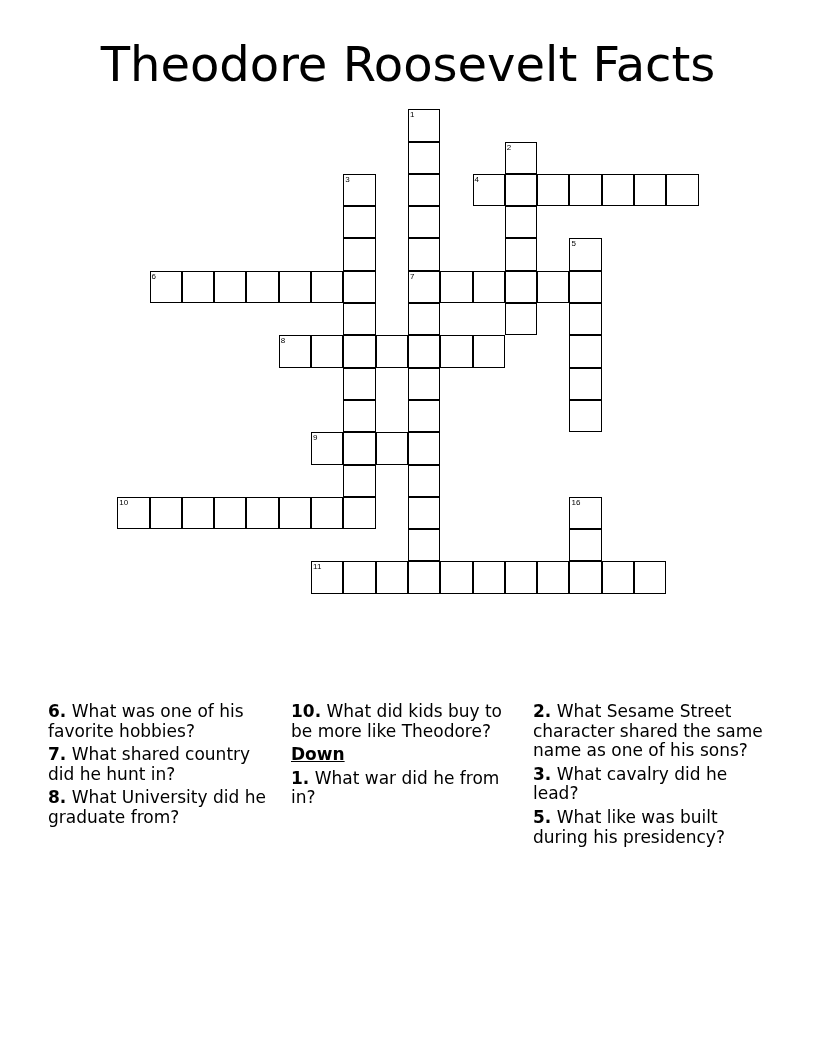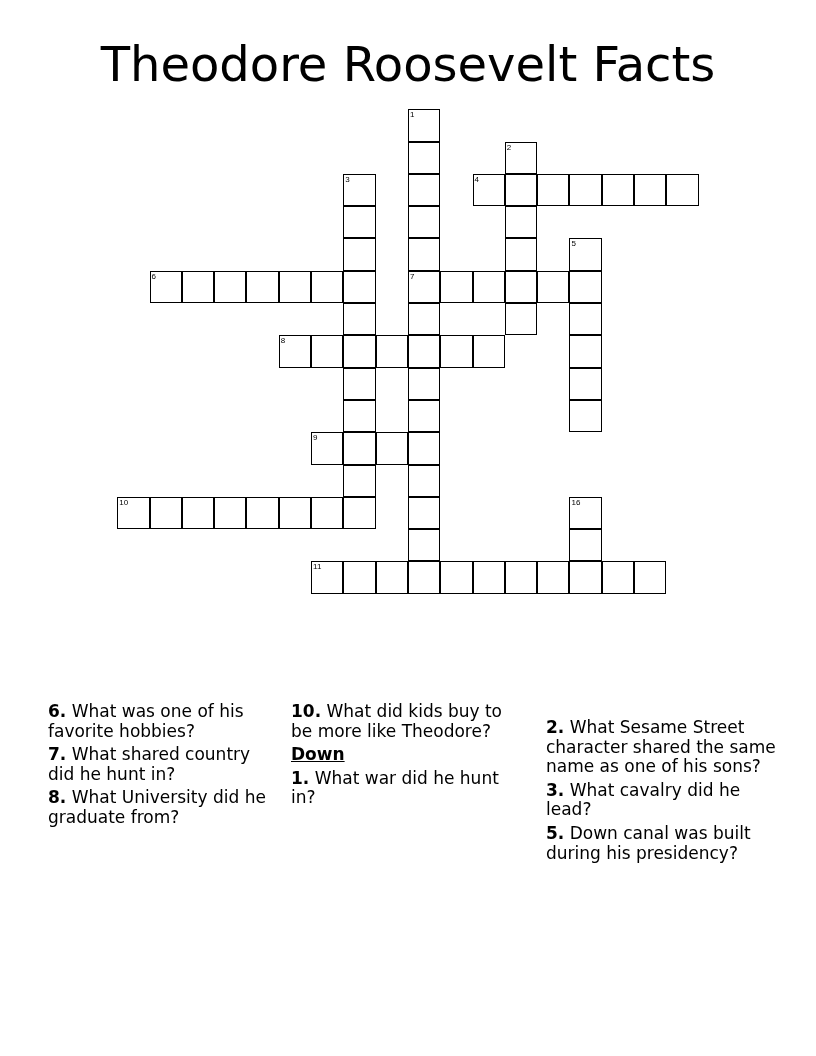--- a/index.html
+++ b/index.html
@@ -4,21 +4,21 @@
 <style>
   html,body{margin:0;padding:0;background:#fff;}
   body{width:816px;height:1056px;position:relative;overflow:hidden;font-family:"DejaVu Sans","Liberation Sans",sans-serif;color:#000;}
   .title{position:absolute;top:34px;left:0;width:816px;text-align:center;font-size:48px;font-family:"DejaVu Sans",sans-serif;letter-spacing:0px;line-height:60px;}
   .grid{position:absolute;left:118px;top:110px;width:600px;height:500px;}
   .cell{position:absolute;width:32.3px;height:32.3px;box-sizing:border-box;border:1.5px solid #000;background:#fff;margin-left:-0.75px;margin-top:-0.75px;}
   .num{position:absolute;left:1px;top:0px;font-size:8px;line-height:9px;font-family:"Liberation Sans",sans-serif;}
   .clues{position:absolute;top:702px;font-size:17px;line-height:19.6px;}
   .col1{left:48px;width:232px;}
   .col2{left:291px;width:235px;}
-  .col3{left:546px;width:240px;margin-top:16px;}
+  .col3{left:533px;width:240px;}
   .head{text-decoration:underline;font-weight:bold;margin-bottom:4px;}
   .clue{margin-bottom:4px;}
   .clue b{font-weight:bold;}
 </style>
 </head>
 <body>
 
 <div class="title">Theodore Roosevelt Facts</div>
 
 <div class="grid" id="grid">
@@ -129,20 +129,20 @@
 
 <div class="clues col1">
   <div class="clue"><b>6.</b><span> What was one of his favorite hobbies?</span></div>
   <div class="clue"><b>7.</b><span> What shared country did he hunt in?</span></div>
   <div class="clue"><b>8.</b><span> What University did he graduate from?</span></div>
 </div>
 
 <div class="clues col2">
   <div class="clue"><b>10.</b><span> What did kids buy to be more like Theodore?</span></div>
   <div class="head">Down</div>
-  <div class="clue"><b>1.</b><span> What war did he hunt in?</span></div>
+  <div class="clue"><b>1.</b><span> What war did he from in?</span></div>
 </div>
 
 <div class="clues col3">
   <div class="clue"><b>2.</b><span> What Sesame Street character shared the same name as one of his sons?</span></div>
   <div class="clue"><b>3.</b><span> What cavalry did he lead?</span></div>
-  <div class="clue"><b>5.</b><span> Down canal was built during his presidency?</span></div>
+  <div class="clue"><b>5.</b><span> What like was built during his presidency?</span></div>
 </div>
 
 </body></html>

